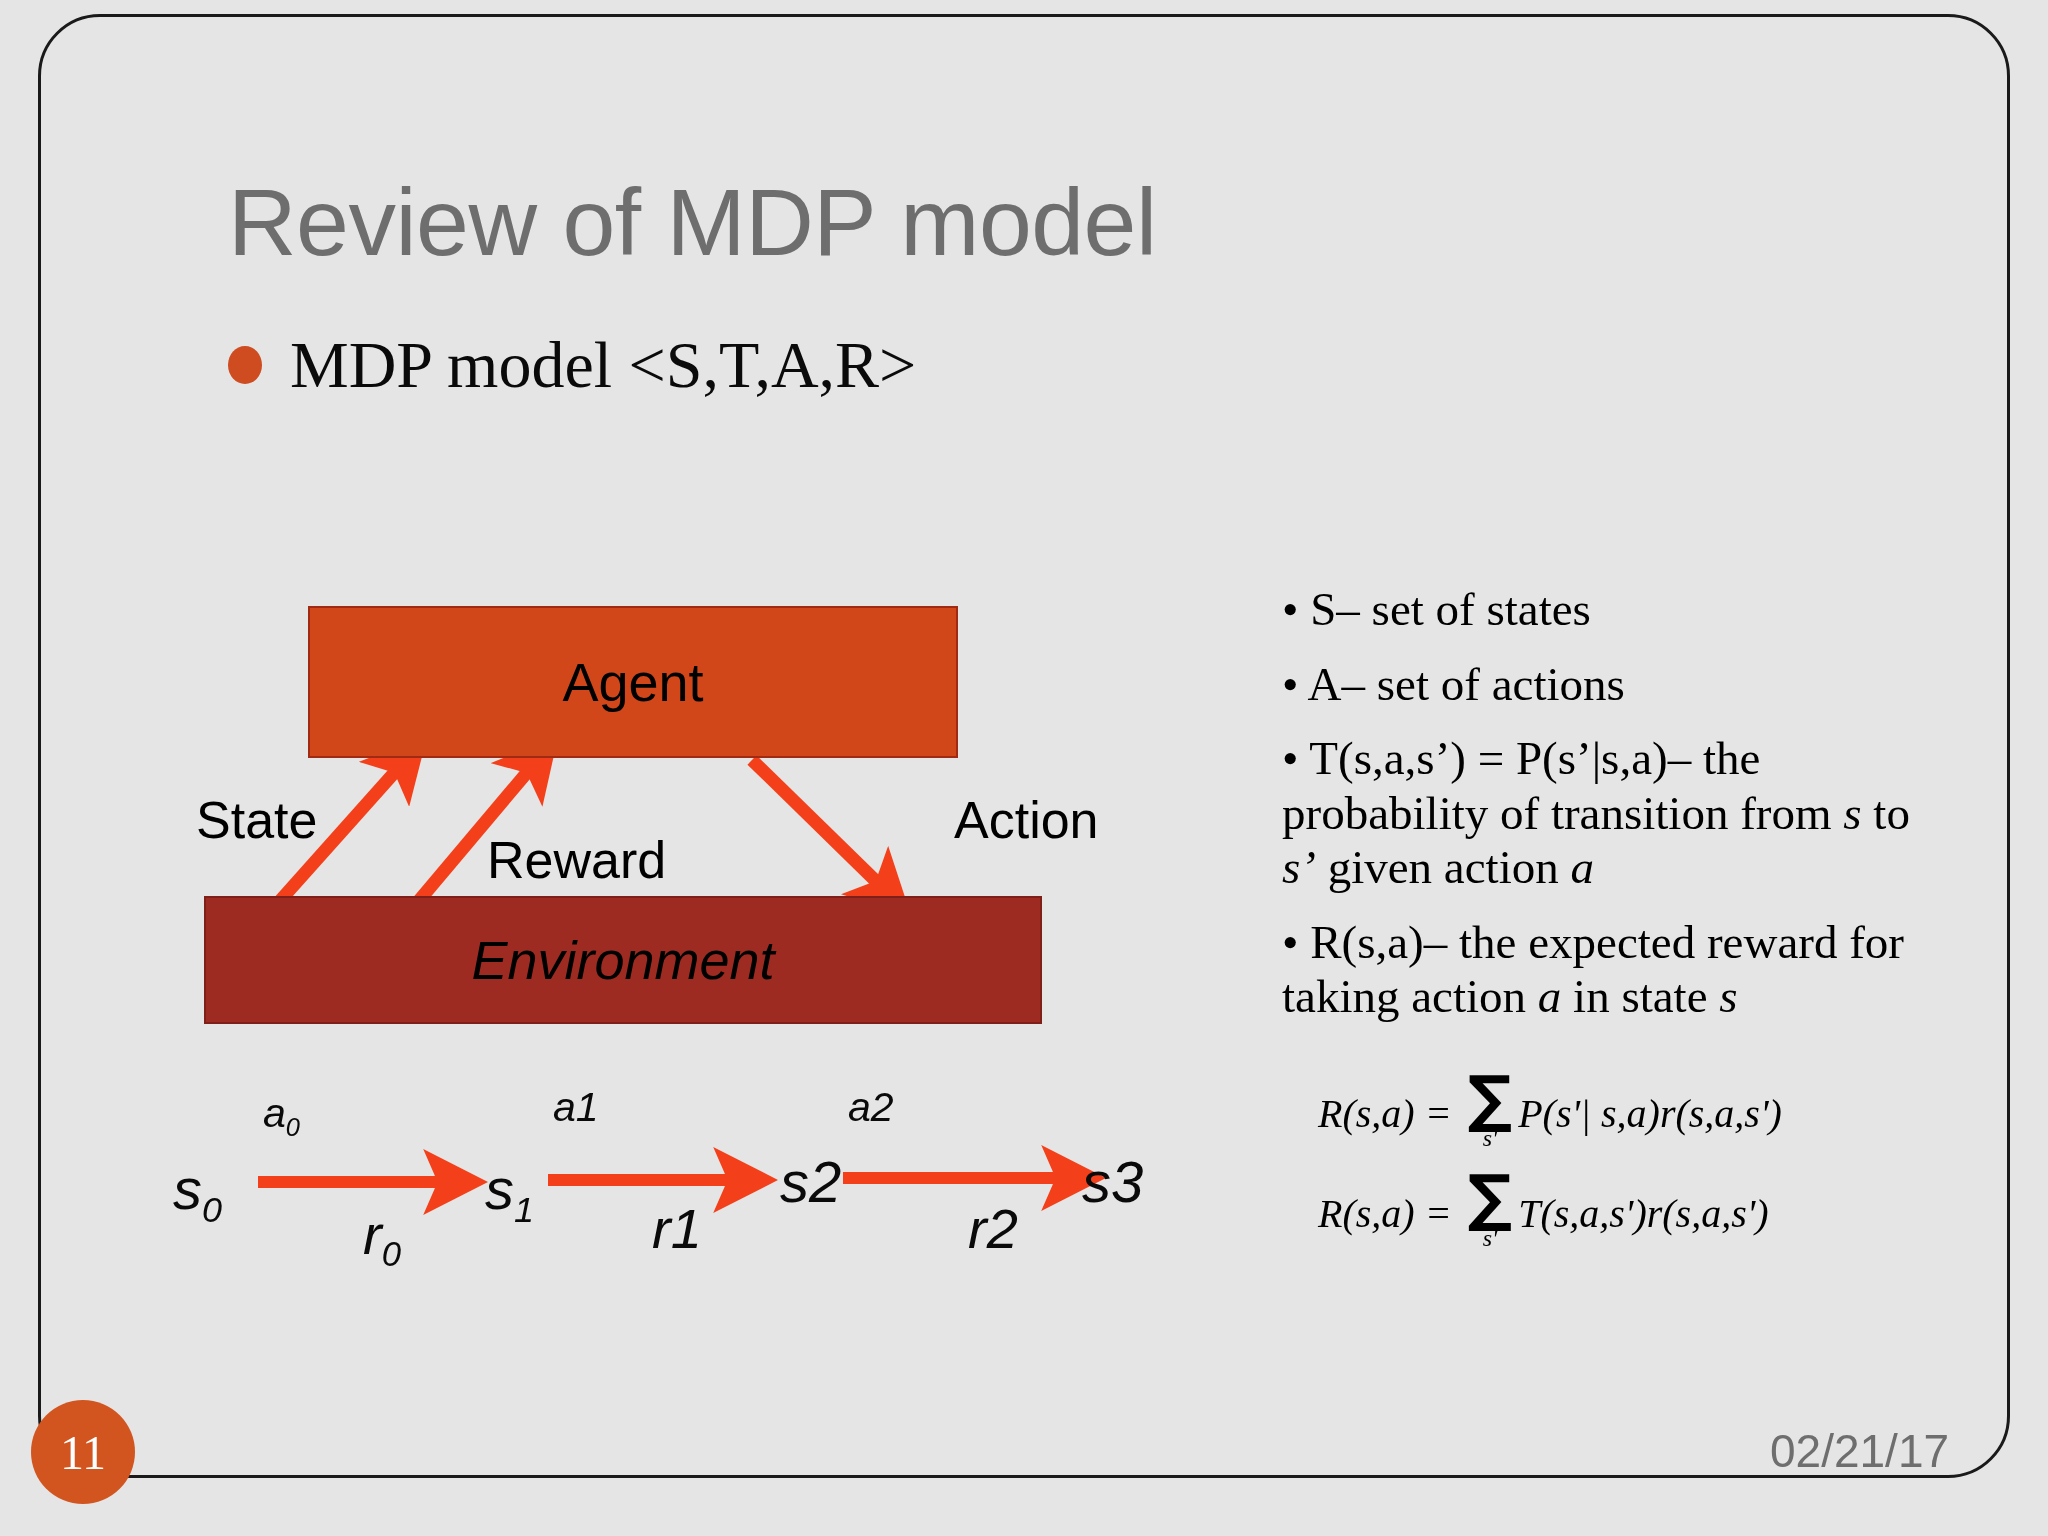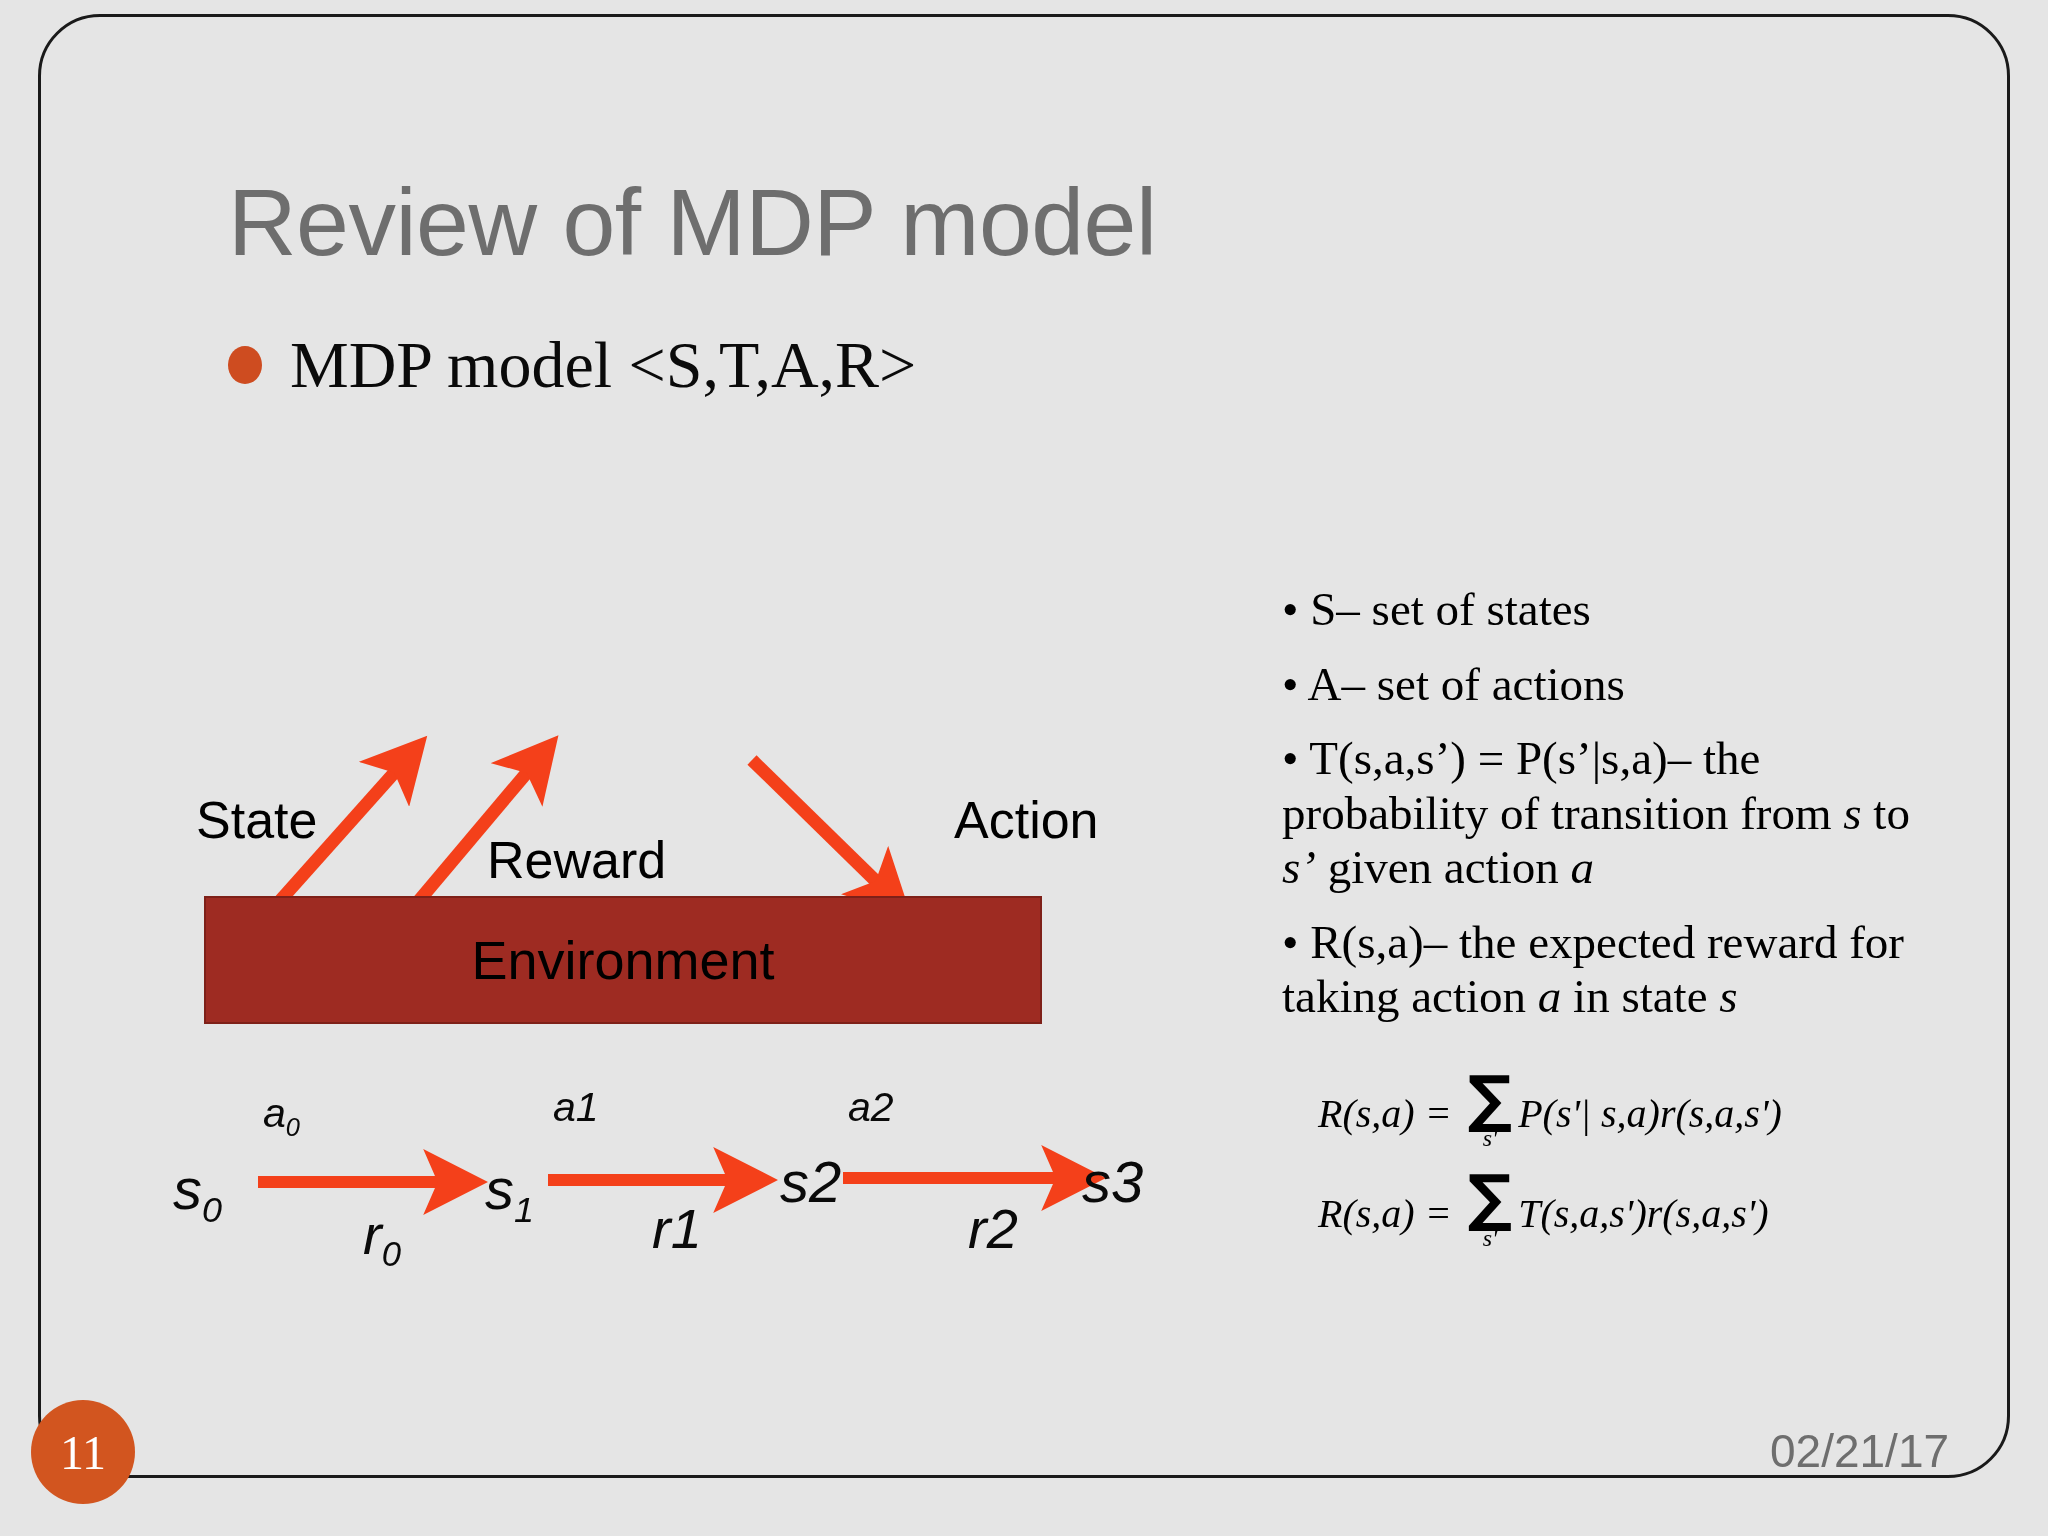--- a/index.html
+++ b/index.html
@@ -88,20 +88,21 @@
     background: #D2471A;
     border: 2px solid #A02B12;
   }
   .box-env {
     left: 204px;
     top: 896px;
     width: 838px;
     height: 128px;
     background: #9E2B22;
     border: 2px solid #7E2018;
+    font-style: italic;
   }
 
   .arrow-svg {
     position: absolute;
     left: 0; top: 0;
     width: 1200px; height: 1350px;
     overflow: visible;
   }
 
   .diagram-label {
@@ -246,20 +247,23 @@
         </marker>
       </defs>
 
       <line x1="278" y1="903" x2="403" y2="763" stroke="#F4401A" stroke-width="13" marker-end="url(#ah)"></line>
 
       <line x1="417" y1="903" x2="535" y2="763" stroke="#F4401A" stroke-width="13" marker-end="url(#ah)"></line>
 
       <line x1="752" y1="760" x2="885" y2="890" stroke="#F4401A" stroke-width="13" marker-end="url(#ah)"></line>
     </svg>
 
+    <div class="box box-agent">
+      <span>Agent</span>
+    </div>
 
     <div class="box box-env">
       <span>Environment</span>
     </div>
 
     <div class="diagram-label lbl-state">State</div>
     <div class="diagram-label lbl-reward">Reward</div>
     <div class="diagram-label lbl-action">Action</div>
   </div>
 

